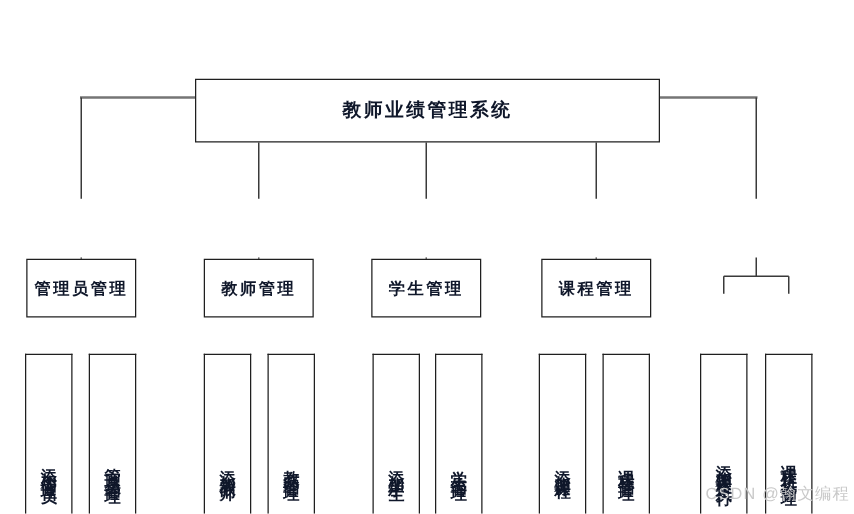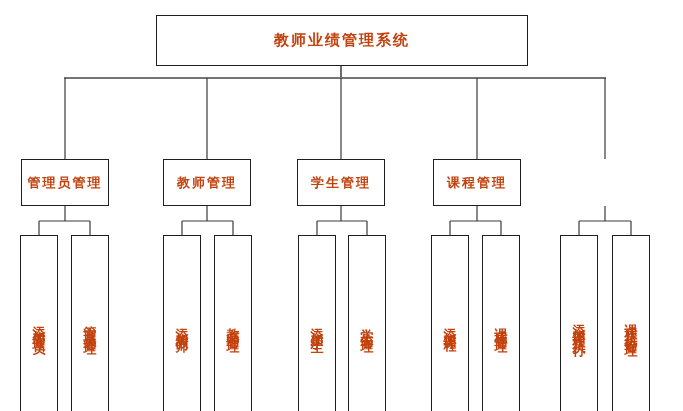--- a/index.html
+++ b/index.html
@@ -4,21 +4,21 @@
 <style>
   html,body{margin:0;padding:0;background:#fff;}
   #stage{
     position:relative;width:683px;height:411px;background:#ffffff;
     overflow:hidden;font-family:"Liberation Serif","DejaVu Serif",serif;
   }
   #wires{position:absolute;left:0;top:0;width:683px;height:411px;}
   .node{
     position:absolute;background:#ffffff;border:1px solid #1f1f1f;
     display:flex;align-items:center;justify-content:center;
-    box-sizing:border-box;color:#c2410c;font-weight:bold;
+    box-sizing:border-box;color:#0f172a;font-weight:bold;margin-top:48px;
   }
   .root{left:156px;top:15px;width:372px;height:51px;font-size:15px;letter-spacing:2px;}
   .lvl2{top:159px;width:88px;height:47px;font-size:13px;letter-spacing:2px;}
   .leaf{
     top:235px;width:38px;height:180px;border-bottom:none;
     font-size:13px;letter-spacing:4px;
   }
   .vtext{
     writing-mode:vertical-rl;text-orientation:upright;
     display:block;margin:auto;line-height:1;
@@ -92,14 +92,15 @@
     <span class="vtext">课程管理</span>
     </div>
 
   <div class="node leaf c5a">
     <span class="vtext">添加课程执行</span>
     </div>
   <div class="node leaf c5b">
     <span class="vtext">课程执行管理</span>
     </div>
 
+  <div class="watermark">CSDN @翰文编程</div>
 
 </div>
 
 </body></html>

